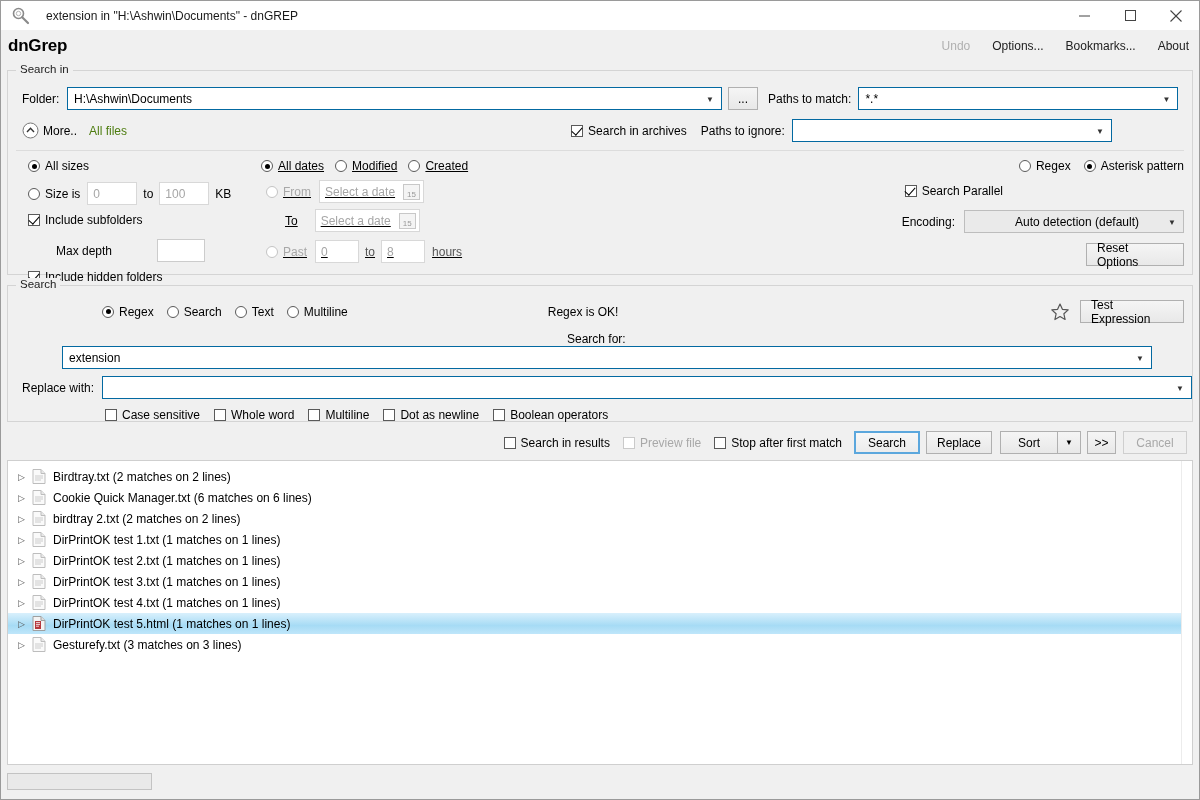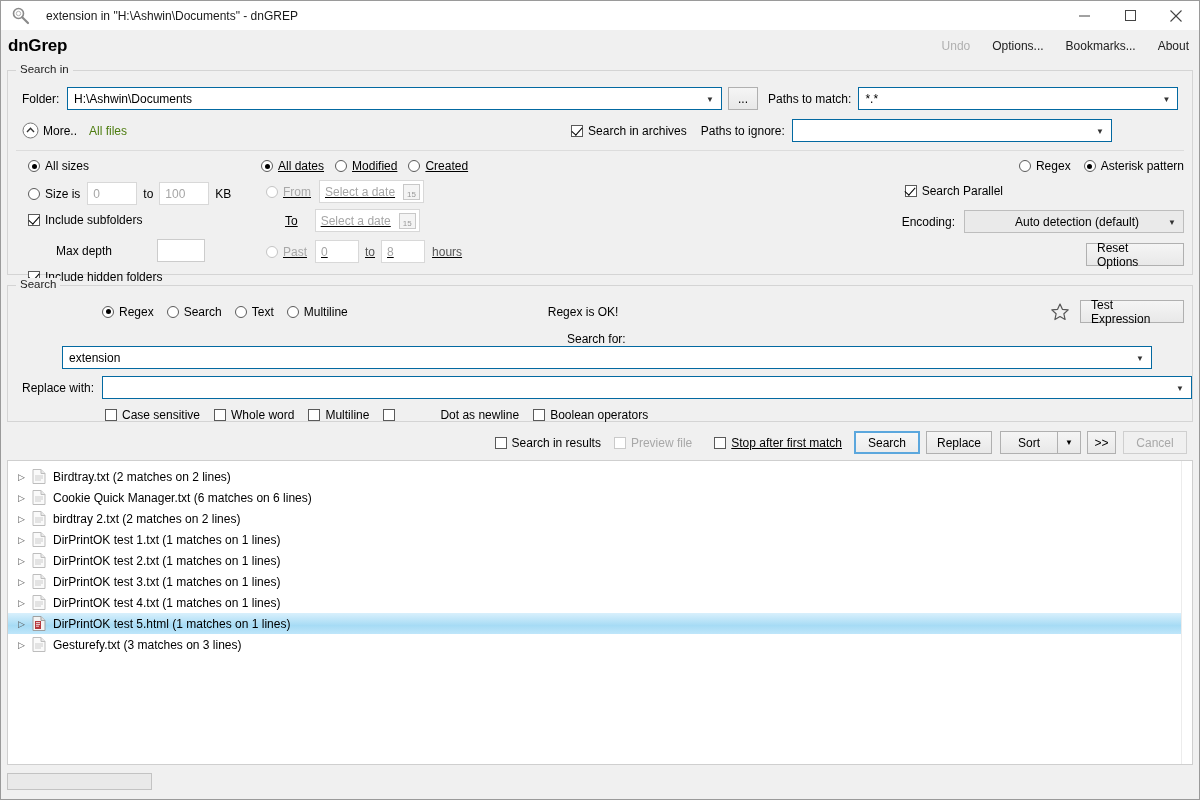--- a/index.html
+++ b/index.html
@@ -319,41 +319,41 @@
         <span>Case sensitive</span>
       </span>
       <span class="chk" style="margin-left:14px;">
         <span class="box"></span>
         <span>Whole word</span>
       </span>
       <span class="chk" style="margin-left:14px;">
         <span class="box"></span>
         <span>Multiline</span>
       </span>
-      <span class="chk" style="margin-left:14px;gap:40px;">
+      <span class="chk" style="margin-left:14px;">
         <span class="box"></span>
         <span>Dot as newline</span>
       </span>
       <span class="chk" style="margin-left:14px;">
         <span class="box"></span>
         <span>Boolean operators</span>
       </span>
     </div>
   </div>
 
   <div class="row" style="justify-content:flex-end;padding-right:12px;margin-top:9px;flex:0 0 auto;">
     <span class="chk">
       <span class="box"></span>
       <span>Search in results</span>
     </span>
     <span class="chk dis" style="margin-left:13px;">
       <span class="box"></span>
       <span>Preview file</span>
     </span>
-    <span class="chk" style="margin-left:22px;text-decoration:underline;">
+    <span class="chk" style="margin-left:13px;">
       <span class="box"></span>
       <span>Stop after first match</span>
     </span>
     <div class="btn default" style="width:66px;margin-left:12px;">Search</div>
     <div class="btn" style="width:66px;margin-left:6px;">Replace</div>
     <div class="row" style="margin-left:8px;">
       <div class="btn" style="width:57px;border-right:none;">Sort</div>
       <div class="btn" style="width:21px;padding:0;font-size:8px;">▼</div>
     </div>
     <div class="btn" style="width:29px;margin-left:6px;padding:0;">&gt;&gt;</div>

